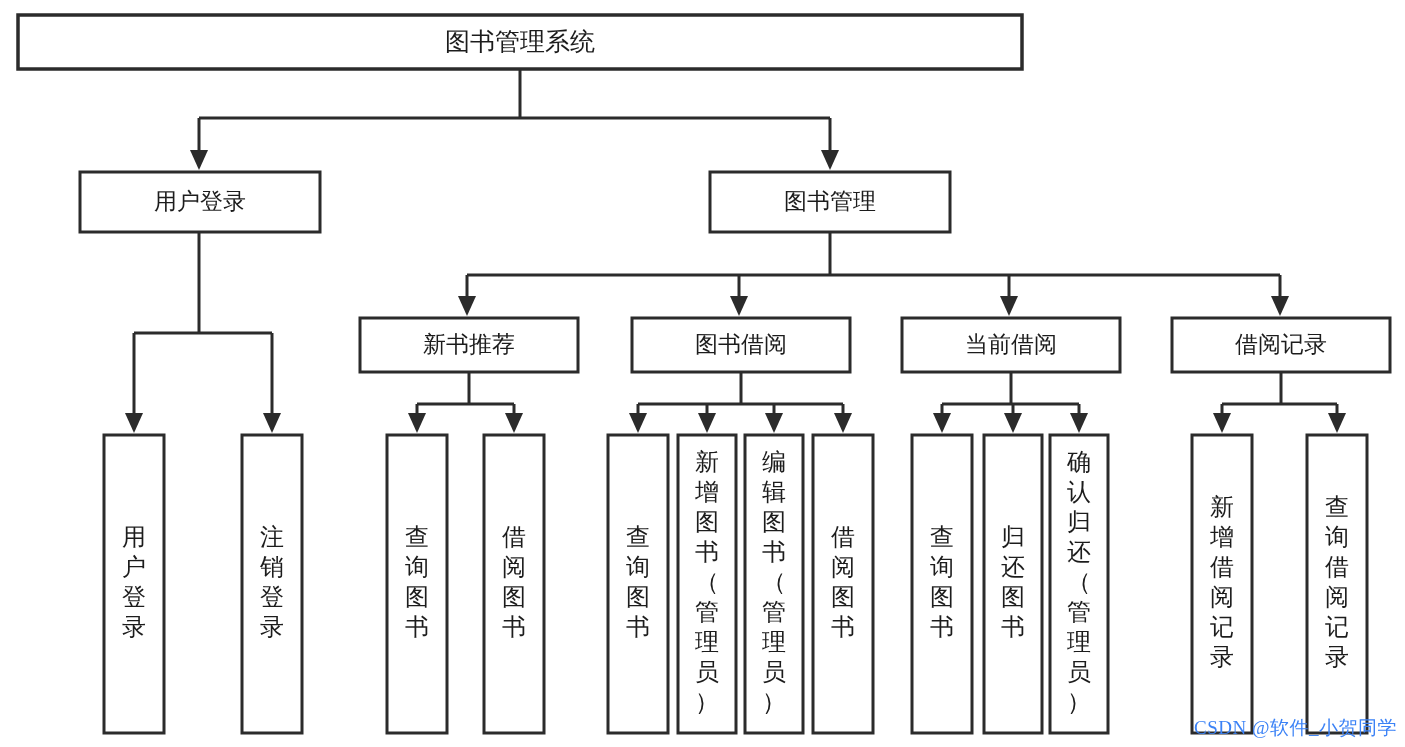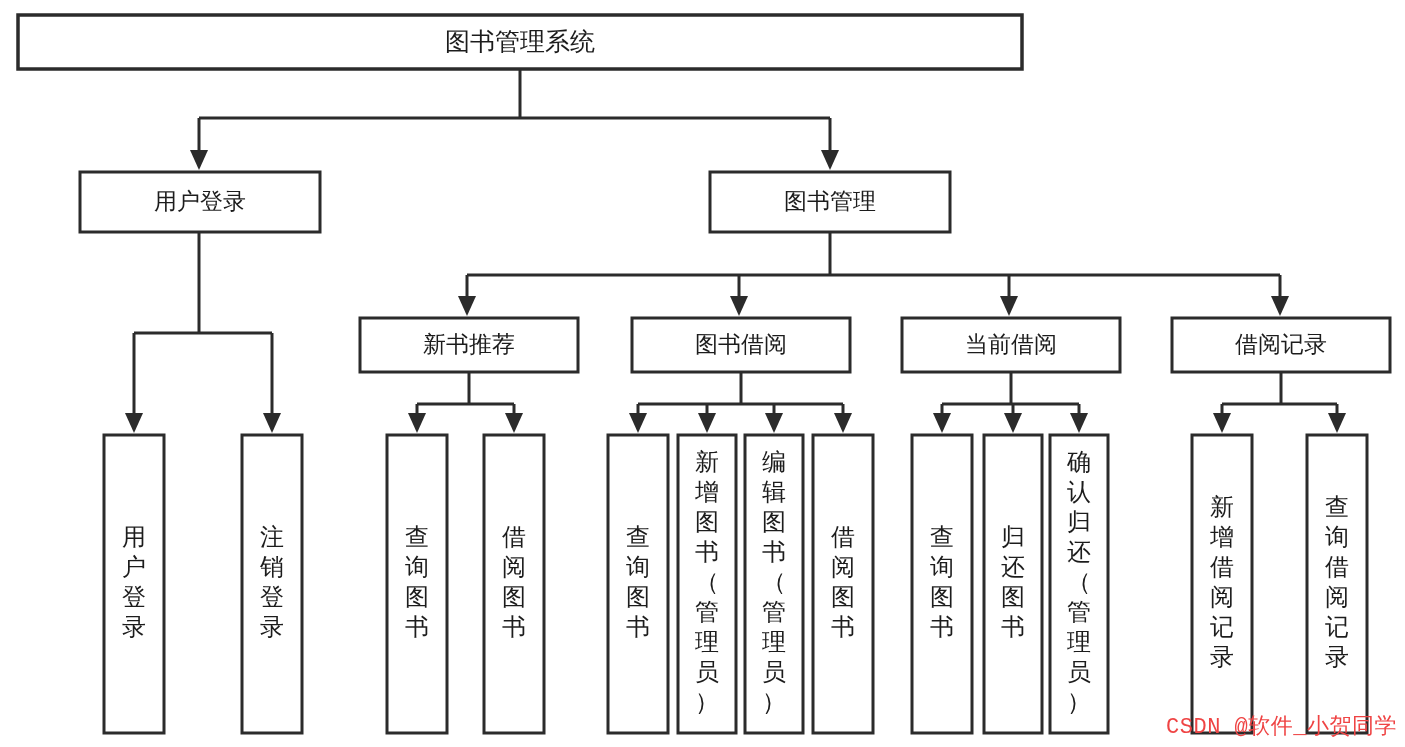--- a/index.html
+++ b/index.html
@@ -58,23 +58,23 @@
     fill: #1c1c1c;
     font-family: "Liberation Sans", "DejaVu Sans", sans-serif;
     font-size: 24px;
     text-anchor: middle;
     dominant-baseline: middle;
   }
   .watermark {
     position: absolute;
     right: 8px;
     bottom: 6px;
-    font-family: Liberation Mono, monospace;
-    font-size: 22px;
-    color: #ef4444;
+    font-family: Liberation Serif, serif;
+    font-size: 19px;
+    color: #3b82f6;
     letter-spacing: 0.5px;
     white-space: nowrap;
     user-select: none;
   }
 </style>
 </head>
 <body>
 
 <div id="diagram-root">
   <svg class="diagram-canvas" viewBox="0 0 1405 747">

